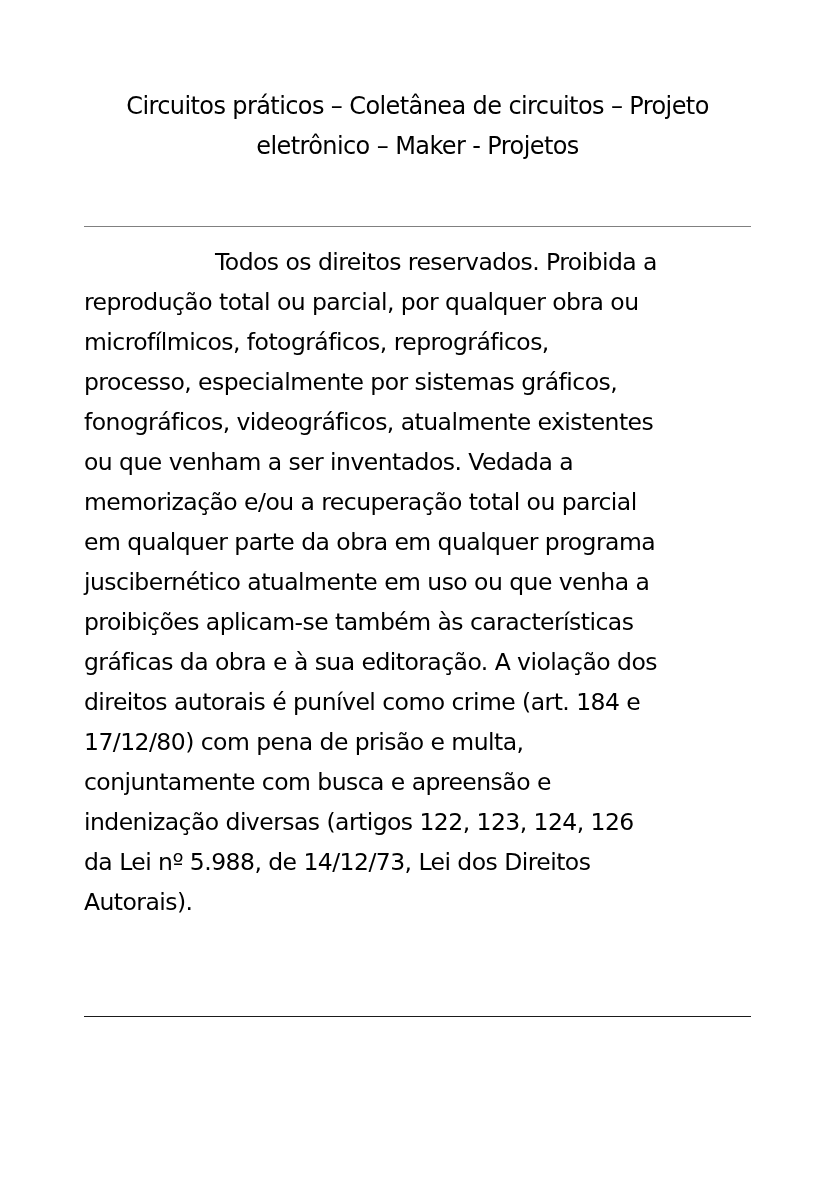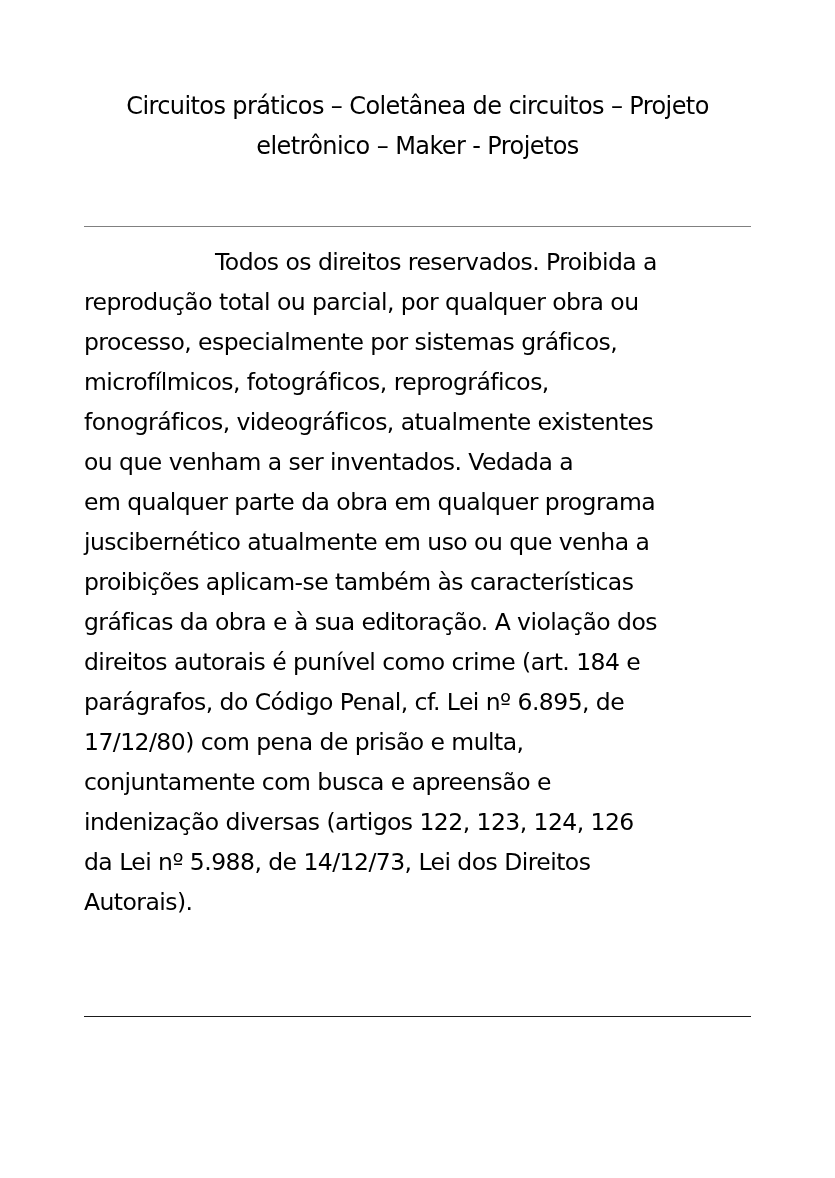--- a/index.html
+++ b/index.html
@@ -30,30 +30,30 @@
 <div class="title">
   <span class="line">Circuitos práticos – Coletânea de circuitos – Projeto</span>
   <span class="line">eletrônico – Maker - Projetos</span>
 </div>
 
 <div class="rule top"></div>
 
 <div class="body-text">
   <span class="line indent">Todos os direitos reservados. Proibida a</span>
   <span class="line">reprodução total ou parcial, por qualquer obra ou</span>
+  <span class="line">microfílmicos, fotográficos, reprográficos,</span>
   <span class="line">processo, especialmente por sistemas gráficos,</span>
-  <span class="line">microfílmicos, fotográficos, reprográficos,</span>
   <span class="line">fonográficos, videográficos, atualmente existentes</span>
   <span class="line">ou que venham a ser inventados. Vedada a</span>
+  <span class="line">memorização e/ou a recuperação total ou parcial</span>
   <span class="line">em qualquer parte da obra em qualquer programa</span>
   <span class="line">juscibernético atualmente em uso ou que venha a</span>
   <span class="line">proibições aplicam-se também às características</span>
   <span class="line">gráficas da obra e à sua editoração. A violação dos</span>
   <span class="line">direitos autorais é punível como crime (art. 184 e</span>
-  <span class="line">parágrafos, do Código Penal, cf. Lei nº 6.895, de</span>
   <span class="line">17/12/80) com pena de prisão e multa,</span>
   <span class="line">conjuntamente com busca e apreensão e</span>
   <span class="line">indenização diversas (artigos 122, 123, 124, 126</span>
   <span class="line">da Lei nº 5.988, de 14/12/73, Lei dos Direitos</span>
   <span class="line">Autorais).</span>
 </div>
 
 <div class="rule bottom"></div>
 
 </body></html>

